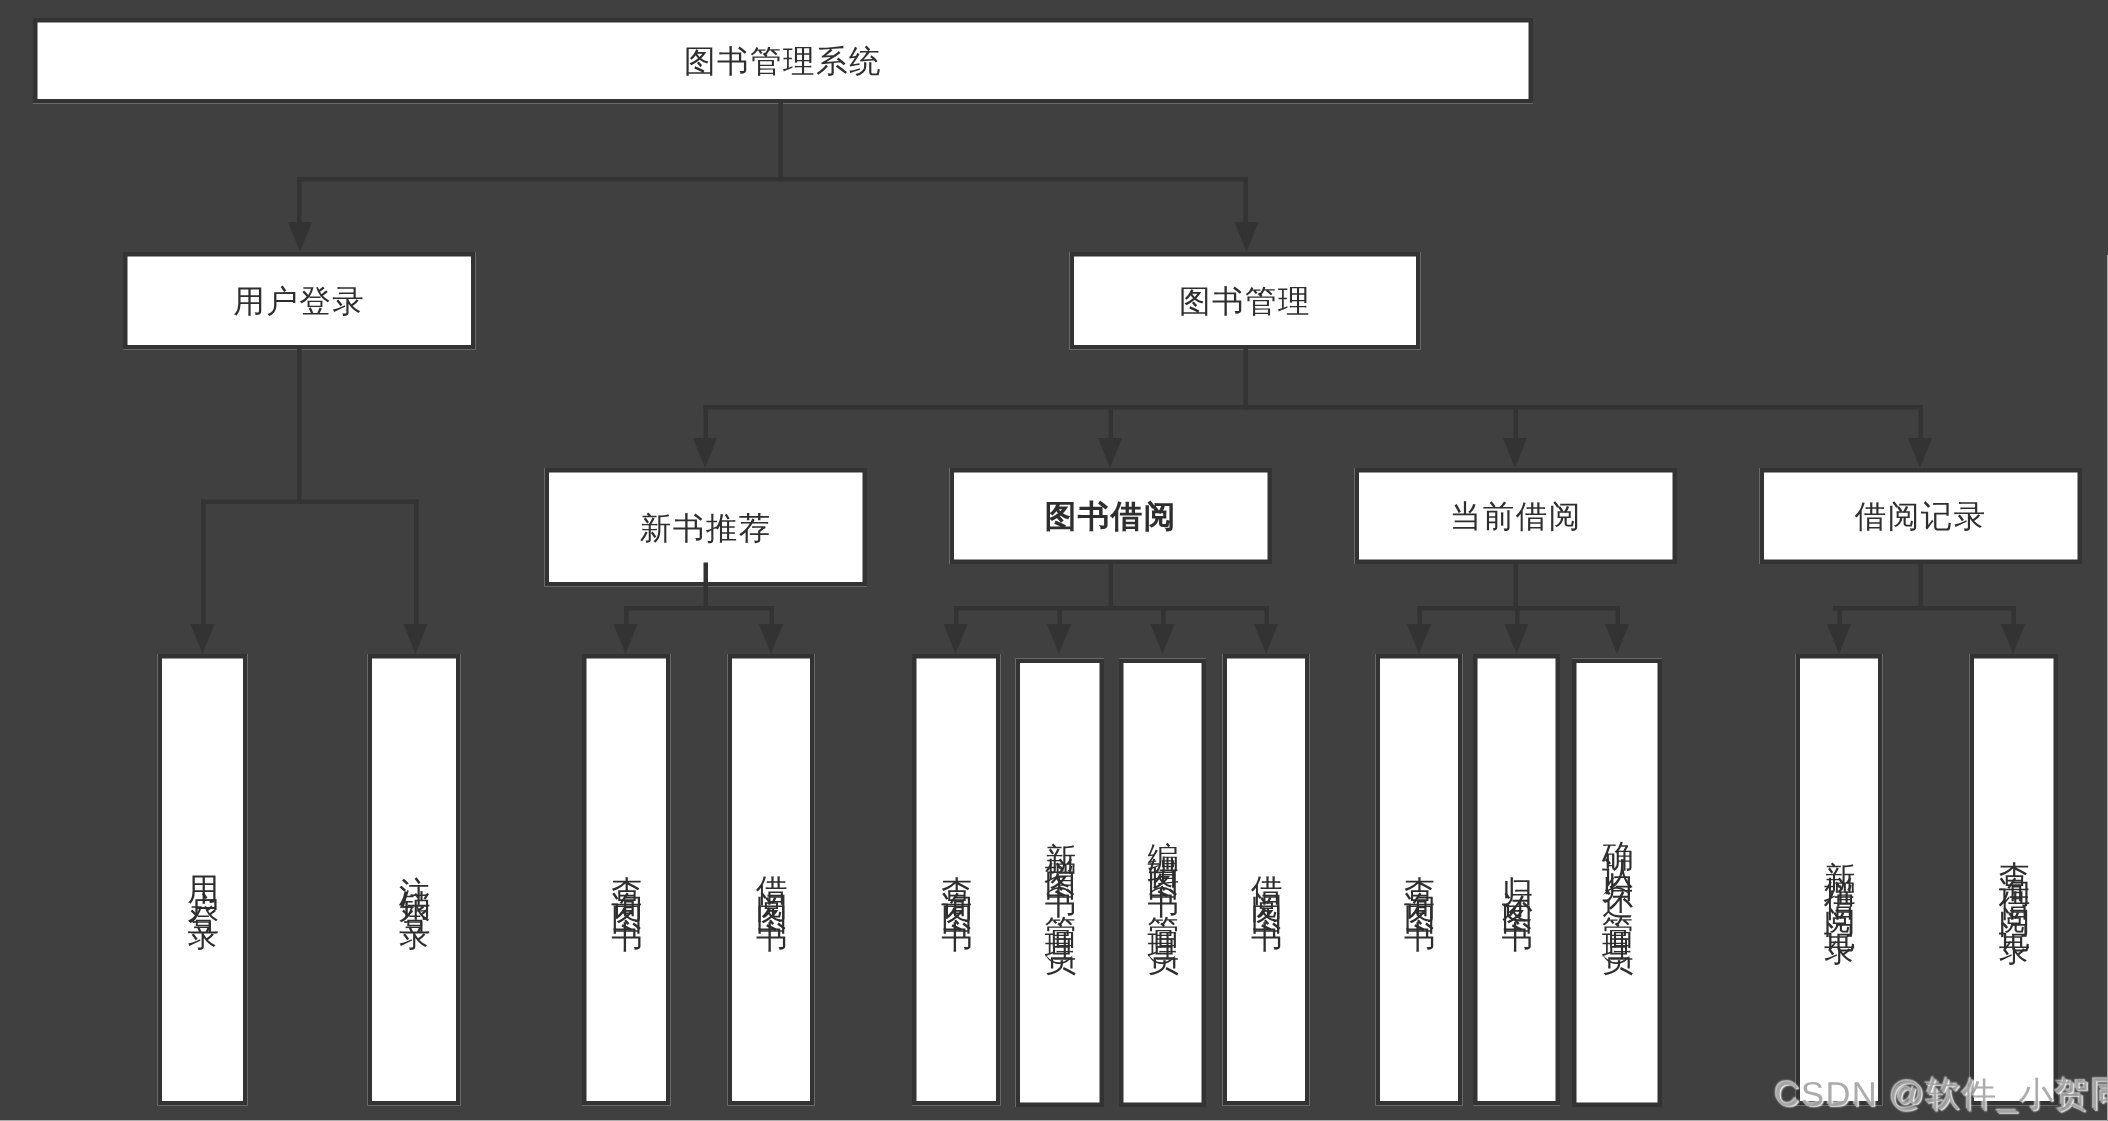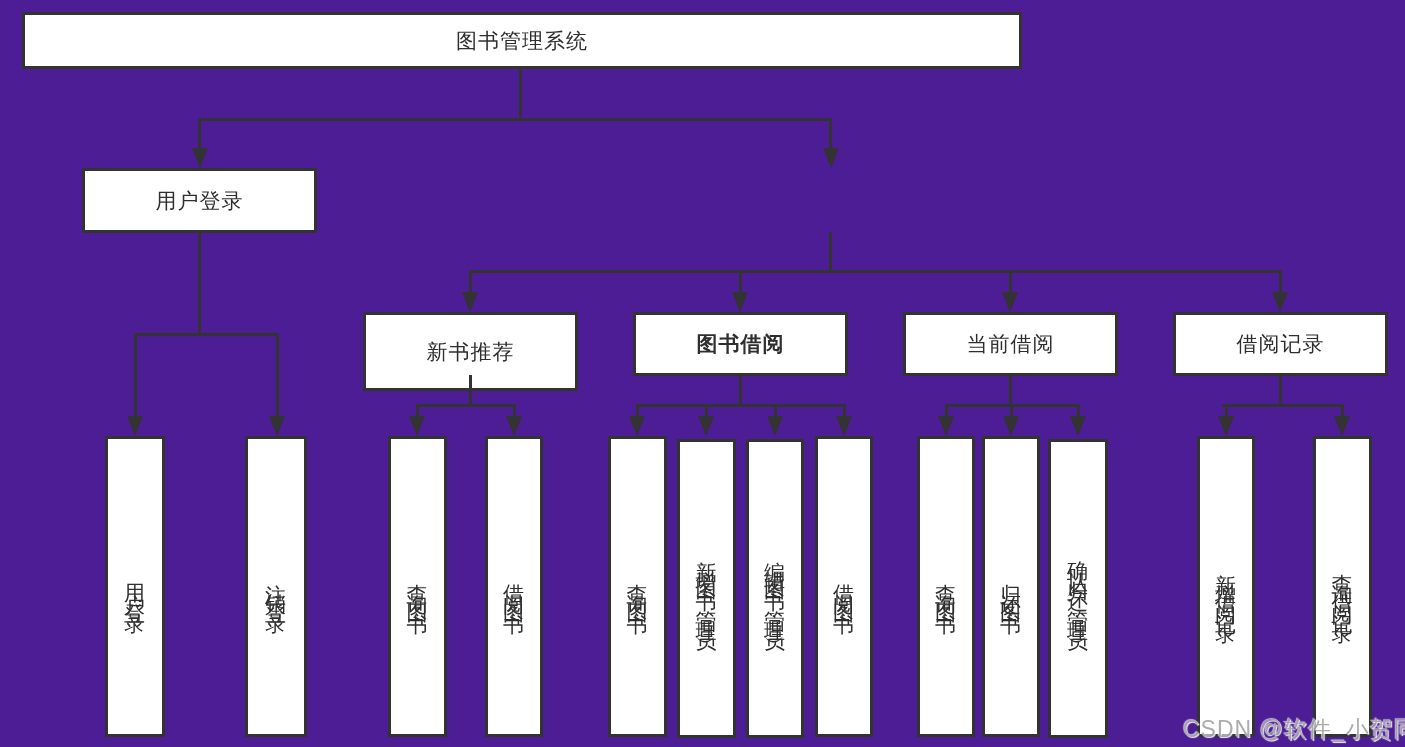--- a/index.html
+++ b/index.html
@@ -1,17 +1,17 @@
 <!DOCTYPE html>
 <html><head>
 <meta charset="utf-8">
 <style>
   html,body{margin:0;padding:0;background:#fff;}
   #stage{
-    position:relative;width:1405px;height:747px;background:#4c1d95;overflow:hidden;
+    position:relative;width:1405px;height:747px;background:#404040;overflow:hidden;
     font-family:"Liberation Sans", sans-serif;color:#333;
   }
   .node{
     position:absolute;box-sizing:border-box;border:3px solid #333;background:#fff;
     display:flex;align-items:center;justify-content:center;
     font-size:21px;letter-spacing:1px;color:#2e2e2e;
   }
   .leaf .vtxt{
     writing-mode:vertical-rl;text-orientation:mixed;
     font-size:21px;letter-spacing:10px;line-height:1;color:#2e2e2e;
@@ -39,20 +39,23 @@
 
   <div class="ln" style="left:519px;top:68px;width:3px;height:52px;"></div>
   <div class="ln" style="left:198px;top:118px;width:634px;height:3px;"></div>
   <div class="ln" style="left:198px;top:118px;width:3px;height:32px;"></div>
   <div class="arr" style="left:192px;top:148px;"></div>
   <div class="ln" style="left:829px;top:118px;width:3px;height:32px;"></div>
   <div class="arr" style="left:823px;top:148px;"></div>
 
   <div class="node" style="left:82px;top:168px;width:235px;height:65px;">
     <span>用户登录</span>
+  </div>
+  <div class="node" style="left:713px;top:168px;width:234px;height:65px;">
+    <span>图书管理</span>
   </div>
 
   <div class="ln" style="left:198px;top:232px;width:3px;height:103px;"></div>
   <div class="ln" style="left:134px;top:333px;width:145px;height:3px;"></div>
   <div class="ln" style="left:134px;top:333px;width:3px;height:84px;"></div>
   <div class="arr" style="left:127px;top:416px;"></div>
   <div class="ln" style="left:276px;top:333px;width:3px;height:84px;"></div>
   <div class="arr" style="left:269px;top:416px;"></div>
 
   <div class="ln" style="left:829px;top:232px;width:3px;height:41px;"></div>

